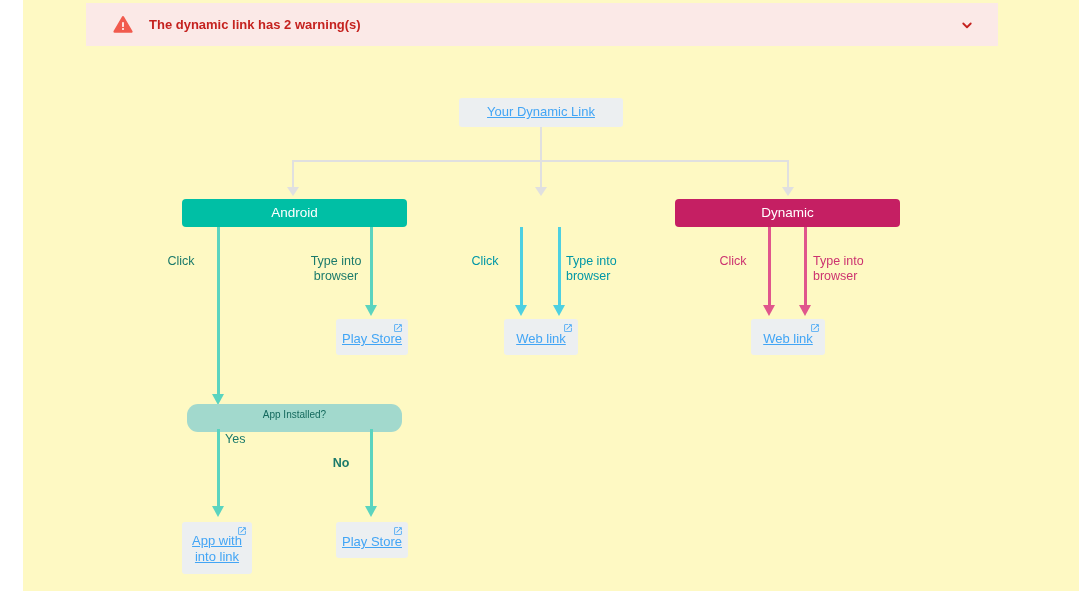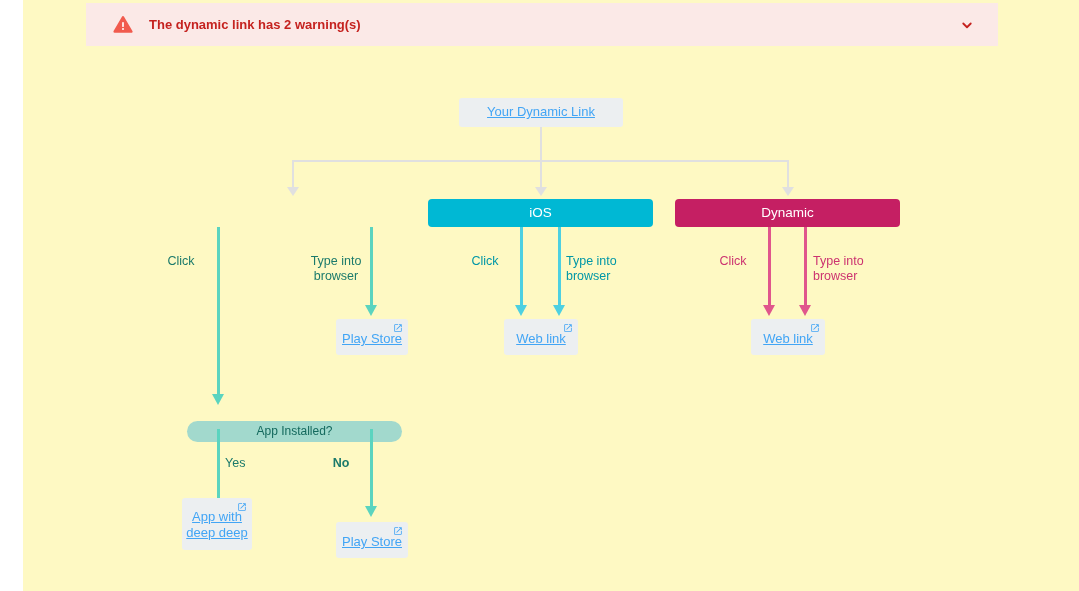--- a/index.html
+++ b/index.html
@@ -43,22 +43,22 @@
   .de-arrow { background:#e0568c; }   .de-head { border-top-color:#e0568c; }
 
   
   .lbl { position:absolute; font-size:12.5px; line-height:15px; }
   .lbl.an { color:#1b7a6b; }
   .lbl.io { color:#0097a7; }
   .lbl.de { color:#cc3370; }
   .ral { text-align:center; }
 
   
-  .pill { position:absolute; left:164px; top:421px; width:215px; height:21px;
-          background:#a2d9cd; border-radius:11px; color:#14695d; font-size:12px;
+  .pill { position:absolute; left:164px; top:404px; width:215px; height:28px;
+          background:#a2d9cd; border-radius:11px; color:#14695d; font-size:10px;
           text-align:center; line-height:21px; }
 </style>
 </head>
 <body>
 
 <div id="stage">
 
   <div class="banner">
     <span class="tri">
       <svg viewBox="0 0 24 22" width="20" height="19">
@@ -81,21 +81,21 @@
 
   <div class="gline" style="left:517px; top:127px; width:2px; height:34px;"></div>
   <div class="gline" style="left:269px; top:160px; width:497px; height:2px;"></div>
   <div class="gline" style="left:269px; top:160px; width:2px; height:27px;"></div>
   <div class="ghead" style="left:264px; top:187px;"></div>
   <div class="gline" style="left:517px; top:160px; width:2px; height:27px;"></div>
   <div class="ghead" style="left:512px; top:187px;"></div>
   <div class="gline" style="left:764px; top:160px; width:2px; height:27px;"></div>
   <div class="ghead" style="left:759px; top:187px;"></div>
 
-  <div class="phead io" style="left:405px;">iOS</div>
+  <div class="phead an" style="left:159px;">Android</div>
   <div class="phead de" style="left:652px;">Dynamic</div>
 
   <div class="cline an-arrow" style="left:194px; top:227px; height:167px;"></div>
   <div class="chead an-head" style="left:189px; top:394px;"></div>
   <div class="lbl an ral" style="left:128px; top:254px; width:60px;">Click</div>
 
   <div class="cline an-arrow" style="left:347px; top:227px; height:78px;"></div>
   <div class="chead an-head" style="left:342px; top:305px;"></div>
   <div class="lbl an ral" style="left:283px; top:254px; width:60px;">
     <div>Type into</div>
@@ -108,35 +108,35 @@
           <path d="M19 19H5V5h7V3H5a2 2 0 0 0-2 2v14a2 2 0 0 0 2 2h14c1.1 0 2-.9 2-2v-7h-2v7zM14 3v2h3.59l-9.83 9.83 1.41 1.41L19 6.41V10h2V3h-7z"></path>
         </svg>
     </span>
     <span class="lnk" style="top:12px;">Play Store</span>
   </div>
 
   <div class="pill">App Installed?</div>
 
   <div class="cline an-arrow" style="left:194px; top:429px; height:77px;"></div>
   <div class="chead an-head" style="left:189px; top:506px;"></div>
-  <div class="lbl an" style="left:202px; top:456px;">Yes</div>
+  <div class="lbl an" style="left:202px; top:432px;">Yes</div>
 
   <div class="cline an-arrow" style="left:347px; top:429px; height:77px;"></div>
   <div class="chead an-head" style="left:342px; top:506px;"></div>
   <div class="lbl an ral" style="left:293px; top:456px; width:50px;font-weight:bold;">No</div>
 
-  <div class="node" style="left:159px; top:498px; width:70px; height:52px;">
+  <div class="node" style="left:159px; top:522px; width:70px; height:52px;">
     <span class="ext">
       <svg viewBox="0 0 24 24">
           <path d="M19 19H5V5h7V3H5a2 2 0 0 0-2 2v14a2 2 0 0 0 2 2h14c1.1 0 2-.9 2-2v-7h-2v7zM14 3v2h3.59l-9.83 9.83 1.41 1.41L19 6.41V10h2V3h-7z"></path>
         </svg>
     </span>
     <span class="lnk" style="top:11px;">
       <span style="display:block;">App with</span>
-      <span style="display:block;">deep deep</span>
+      <span style="display:block;">into link</span>
     </span>
   </div>
 
   <div class="node" style="left:313px; top:522px; width:72px; height:36px;">
     <span class="ext">
       <svg viewBox="0 0 24 24">
           <path d="M19 19H5V5h7V3H5a2 2 0 0 0-2 2v14a2 2 0 0 0 2 2h14c1.1 0 2-.9 2-2v-7h-2v7zM14 3v2h3.59l-9.83 9.83 1.41 1.41L19 6.41V10h2V3h-7z"></path>
         </svg>
     </span>
     <span class="lnk" style="top:12px;">Play Store</span>

